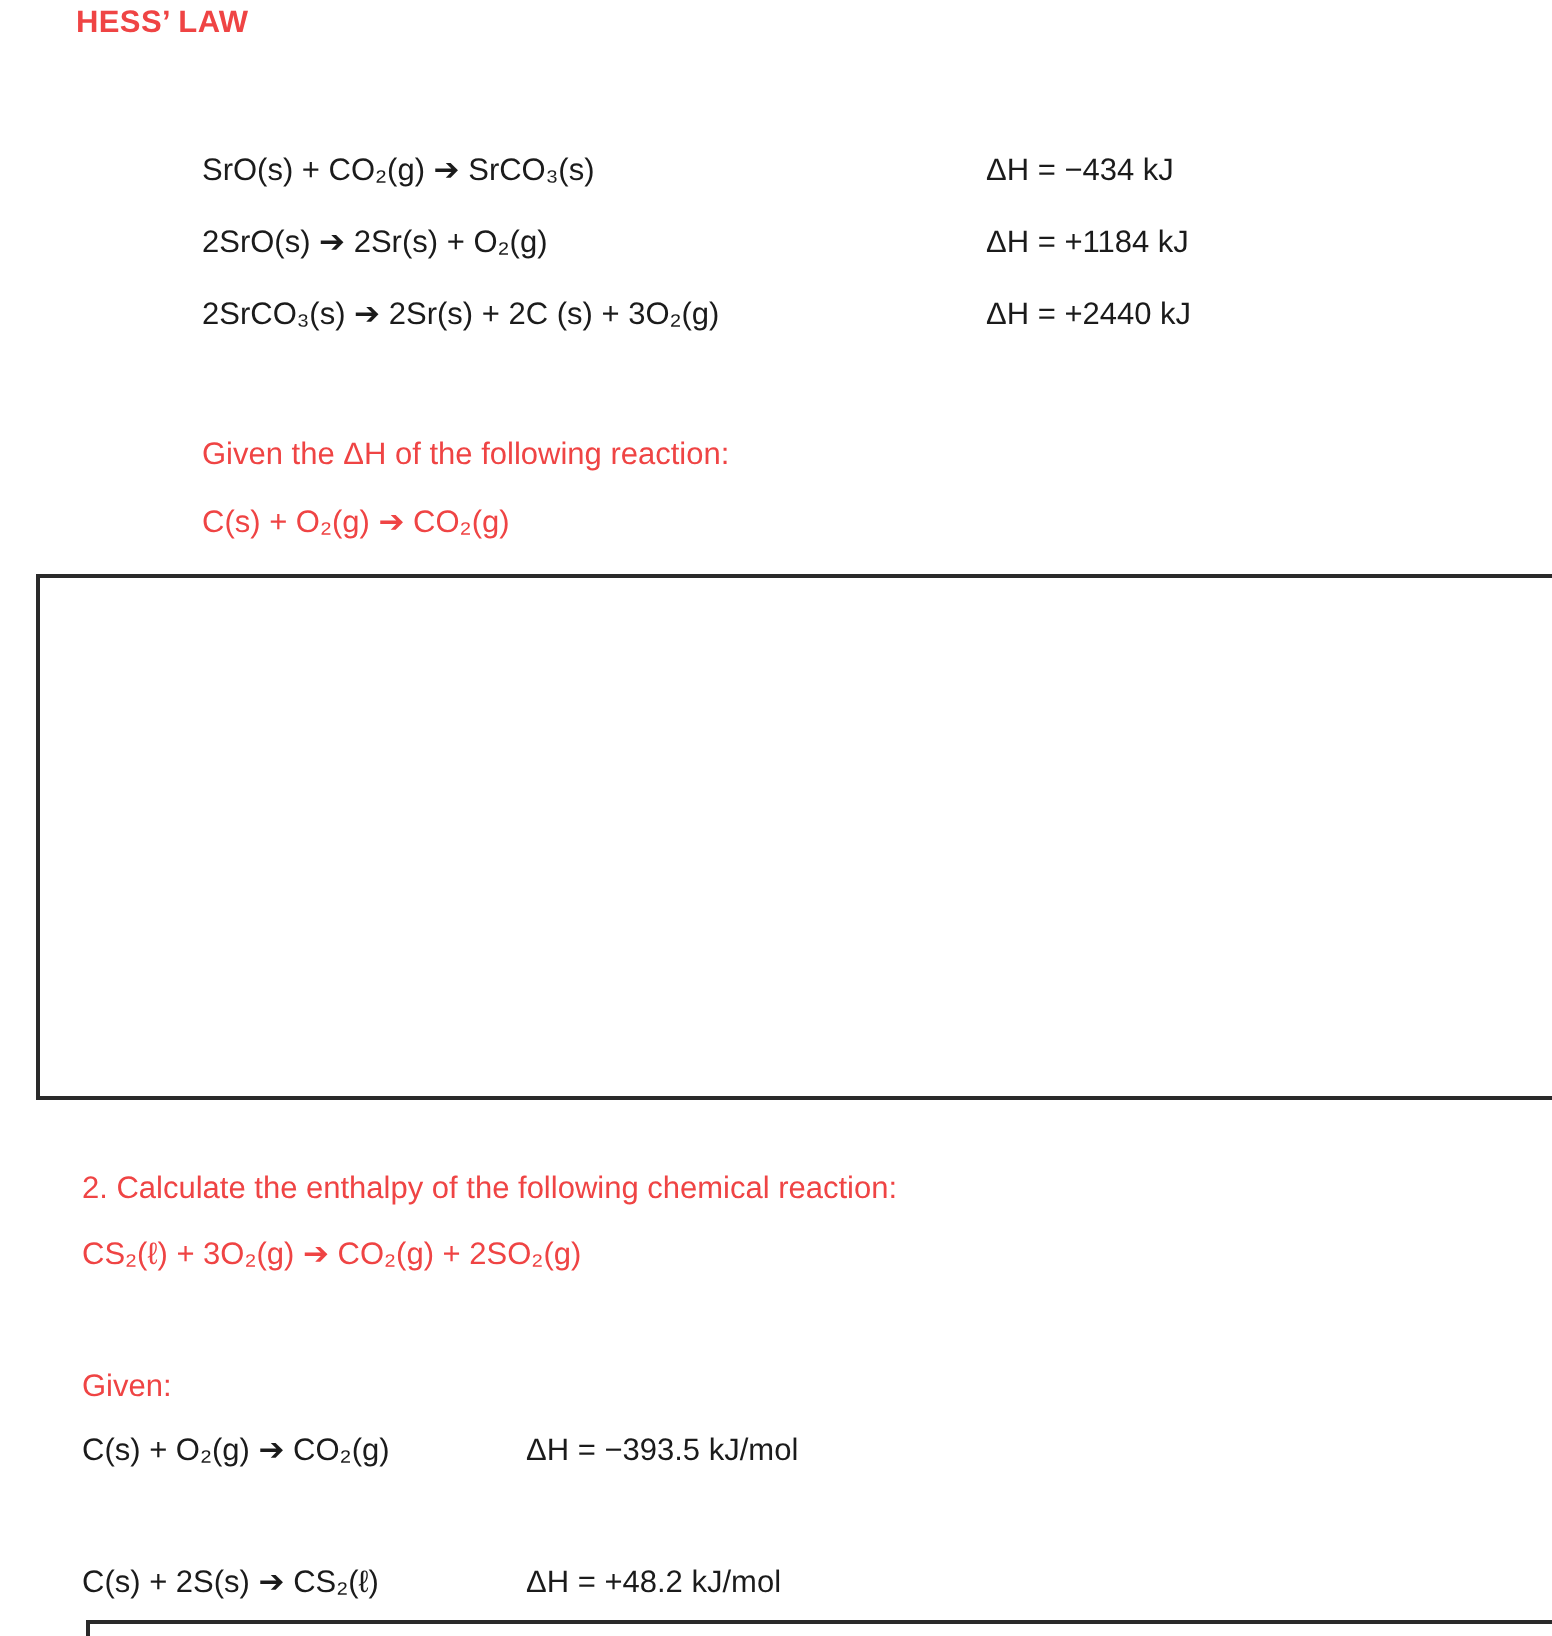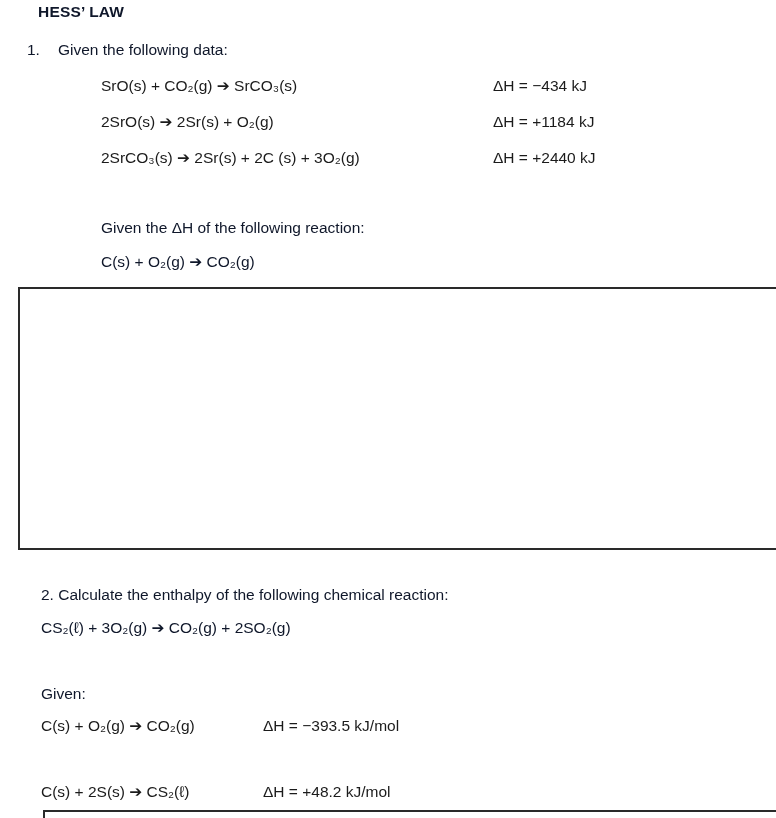--- a/index.html
+++ b/index.html
@@ -11,21 +11,21 @@
     background: #ffffff;
     overflow: hidden;
     font-family: "Liberation Sans", "DejaVu Sans", sans-serif;
     color: #1b1b1b;
   }
   .line {
     position: absolute;
     white-space: nowrap;
     font-size: 15.5px;
     line-height: 20px;
-    color: #0f172a;
+    color: #ef4444;
   }
   .title {
     font-weight: bold;
     font-size: 15.5px;
     letter-spacing: 0.2px;
   }
   .q-num { display: inline-block; }
   .row { position: absolute; white-space: nowrap; }
   .row .reaction {
     position: absolute;
@@ -51,23 +51,20 @@
   }
   .answer-box.clip-right { border-right: none; }
 </style>
 </head>
 <body>
 
 <div class="page">
 
   <div class="line title" style="left:38px; top:2px;">HESS’ LAW</div>
 
-  <div class="line" style="left:27px; top:40px;">
-    <span class="q-num" style="width:31px;">1.</span><span>Given the following data:</span>
-  </div>
 
   <div class="row q1-rows" style="left:101px; top:76px; width:660px; height:20px;">
     <span class="reaction">SrO(s) + CO₂(g) ➔ SrCO₃(s)</span>
     <span class="enthalpy">ΔH = −434 kJ</span>
   </div>
   <div class="row q1-rows" style="left:101px; top:112px; width:660px; height:20px;">
     <span class="reaction">2SrO(s) ➔ 2Sr(s) + O₂(g)</span>
     <span class="enthalpy">ΔH = +1184 kJ</span>
   </div>
   <div class="row q1-rows" style="left:101px; top:148px; width:660px; height:20px;">

